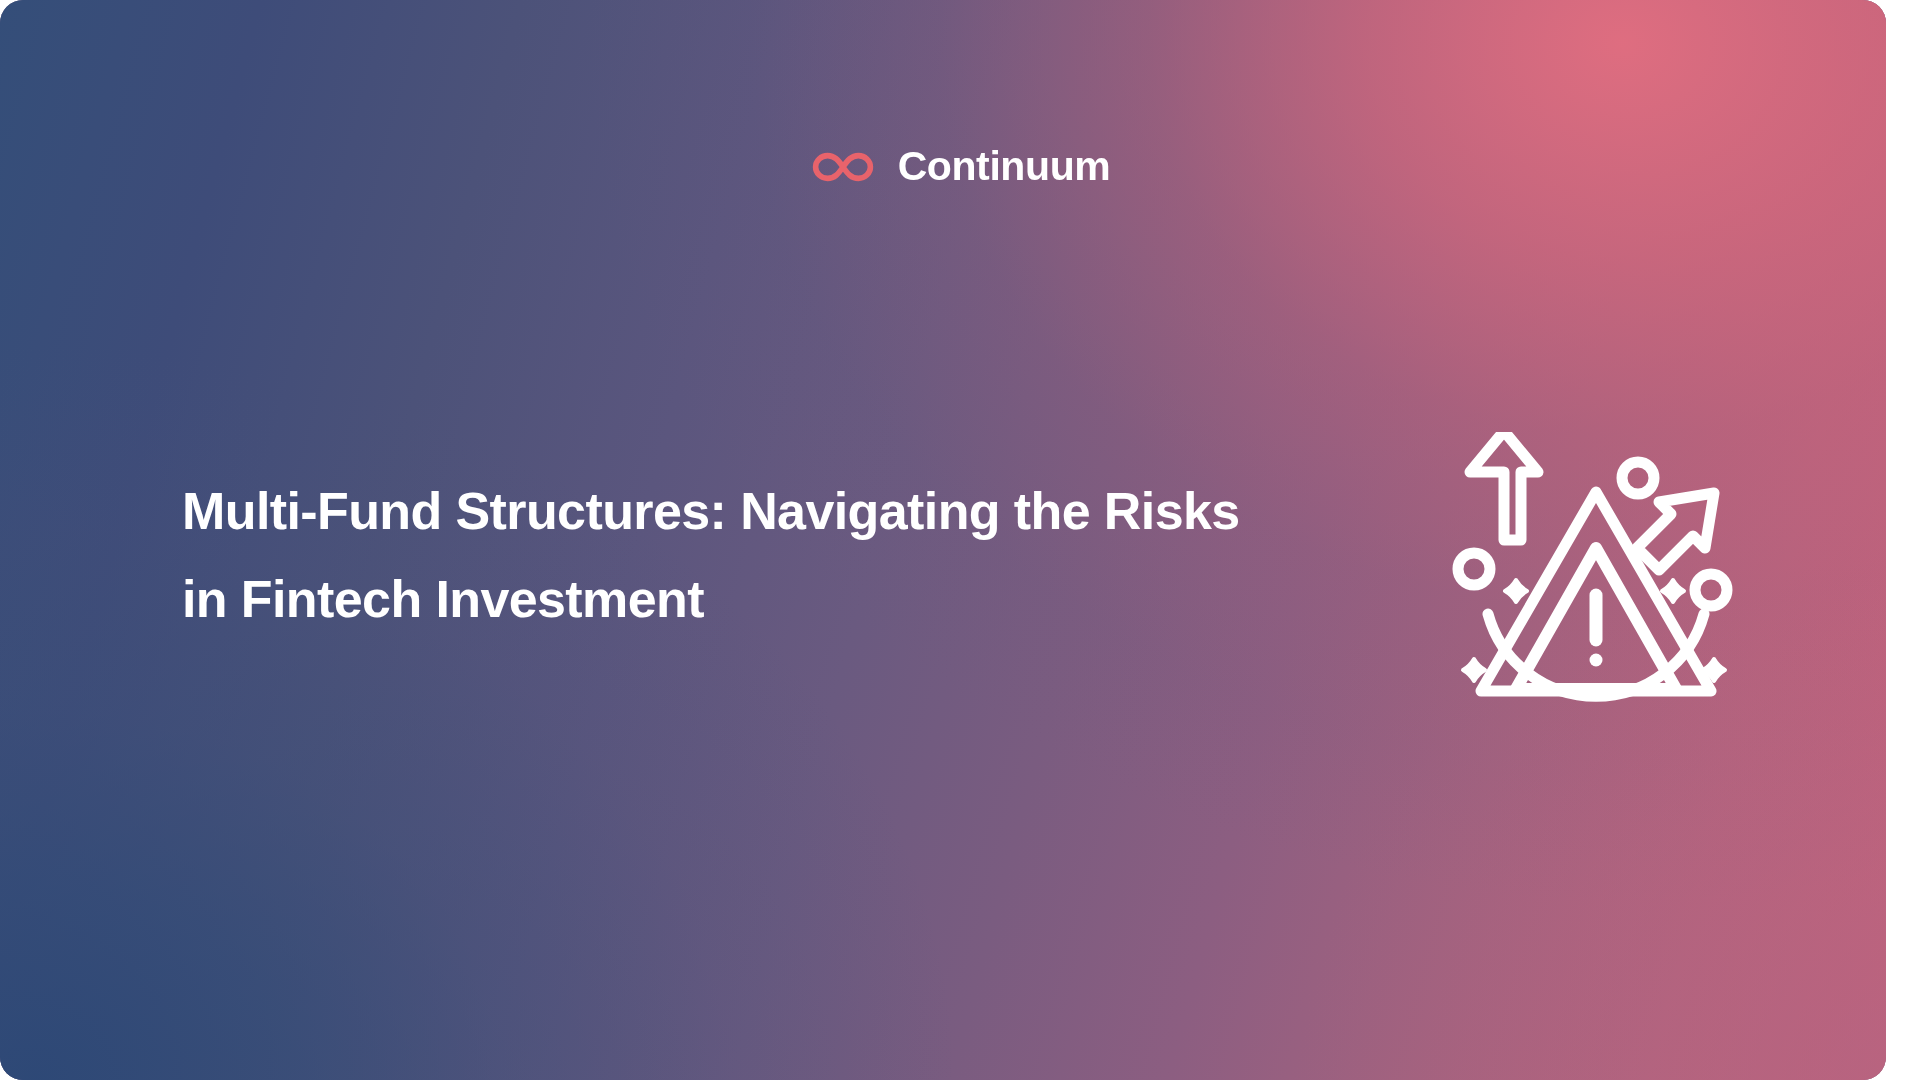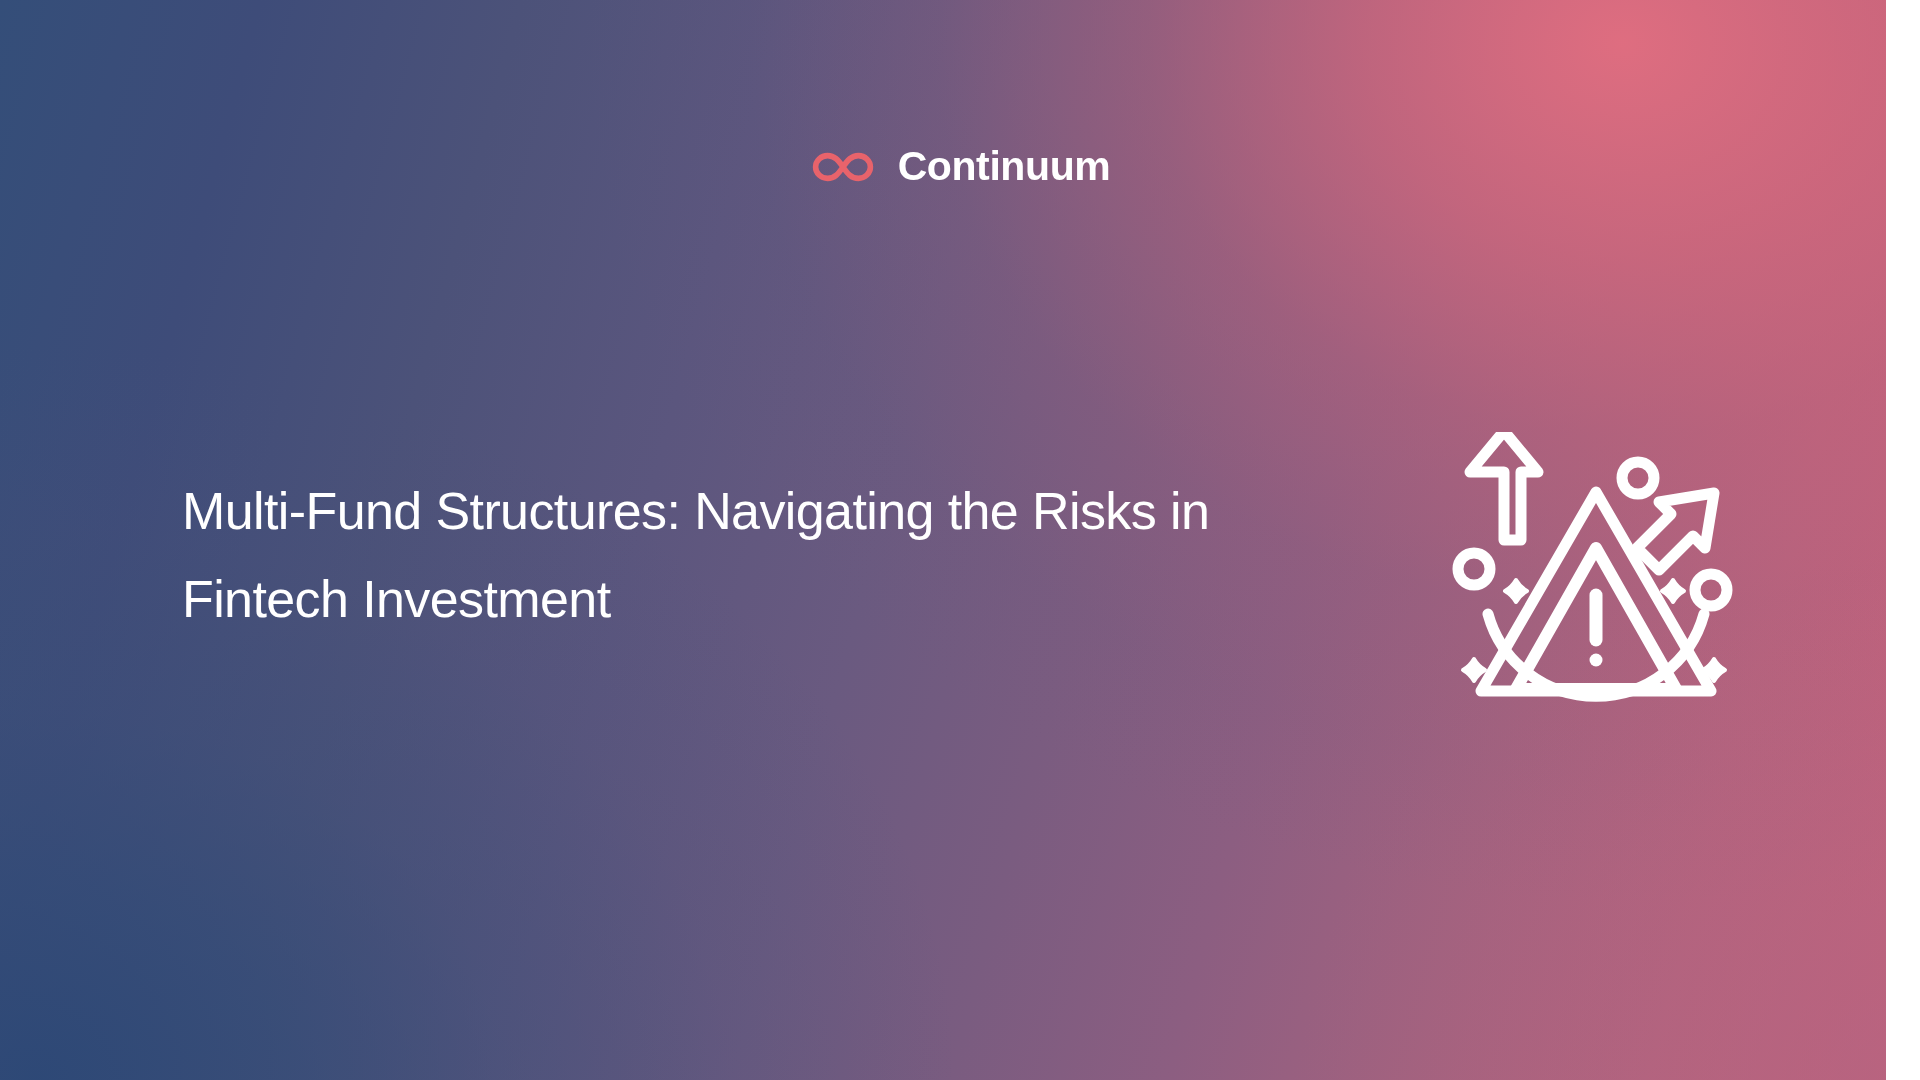--- a/index.html
+++ b/index.html
@@ -12,20 +12,21 @@
     font-family: "Liberation Sans", "DejaVu Sans", sans-serif;
   }
 
   
   #card {
     position: relative;
     width: 1886px;
     height: 1080px;
     background: #6a5a80;
     overflow: hidden;
+    border-radius: 23px;
   }
 
   .bg-layer {
     position: absolute;
     inset: 0;
     pointer-events: none;
   }
 
   
   #bg-base {
@@ -94,21 +95,21 @@
     white-space: nowrap;
   }
 
   
   #headline {
     position: absolute;
     left: 182px;
     top: 467px;
     width: 1090px;
     font-size: 52px;
-    font-weight: 400;
+    font-weight: 700;
     line-height: 88px;
     color: #FFFFFF;
     letter-spacing: -0.6px;
   }
 
   
   #illustration {
     position: absolute;
     left: 1448px;
     top: 432px;

